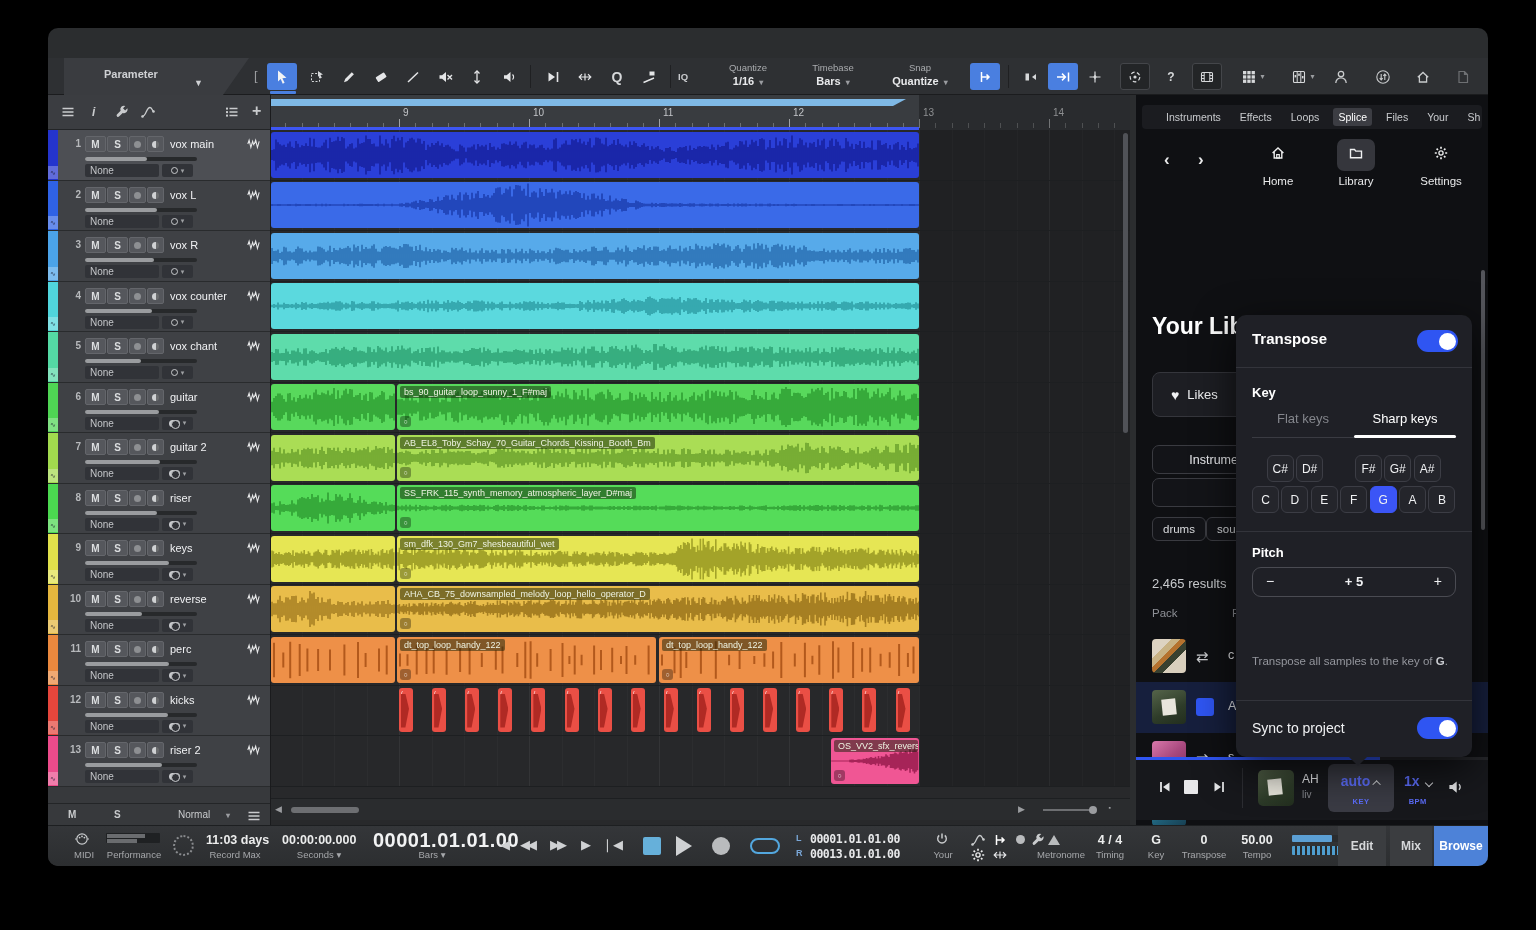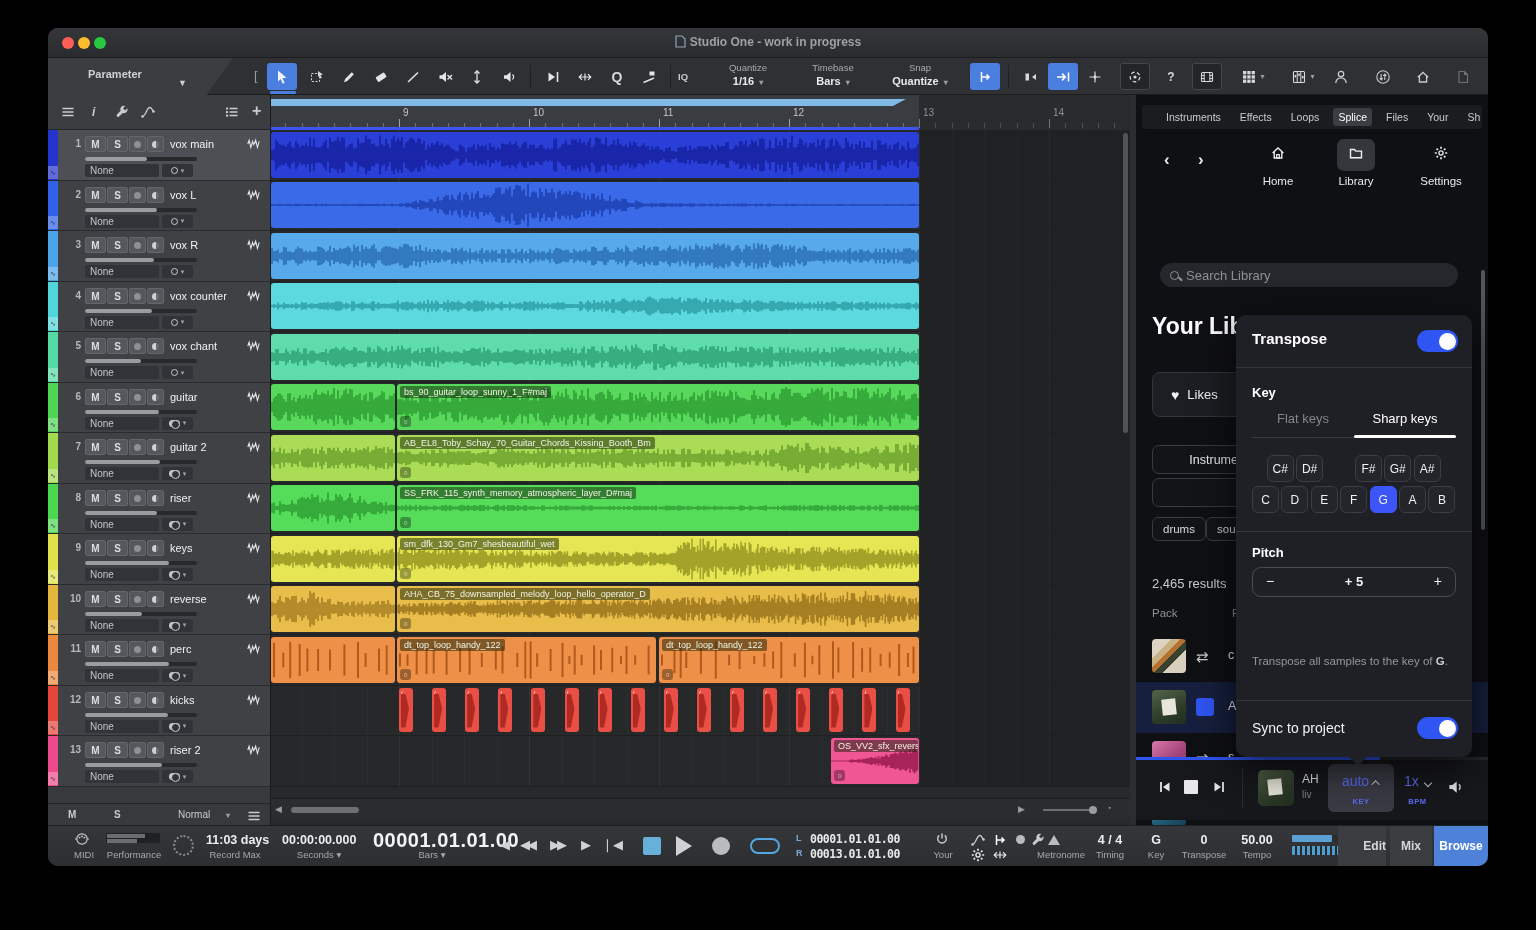--- a/index.html
+++ b/index.html
@@ -5,21 +5,21 @@
   *{margin:0;padding:0;box-sizing:border-box}
   html,body{width:1536px;height:930px;background:#000;font-family:"Liberation Sans",sans-serif;overflow:hidden;-webkit-font-smoothing:antialiased}
   .window{position:absolute;left:48px;top:28px;width:1440px;height:838px;background:#2b2d2f;border-radius:10px;overflow:hidden;box-shadow:0 20px 60px rgba(0,0,0,.8)}
   
   .titlebar{position:absolute;left:0;top:0;width:100%;height:30px;background:linear-gradient(#35363a,#2a2b2e);border-bottom:1px solid #1c1d1f}
   .tl{position:absolute;top:9px;width:12px;height:12px;border-radius:50%}
   .title{position:absolute;top:7px;width:100%;text-align:center;font-size:12px;font-weight:700;color:#9fa1a4}
   .title svg{vertical-align:-2px;margin-right:4px}
   
   .toolbar{position:absolute;left:0;top:30px;width:100%;height:37px;background:#2e3033;border-bottom:1px solid #1b1c1e}
-  .param-tab{position:absolute;left:0;top:0;width:185px;height:37px;background:#3a3c40;clip-path:polygon(0 0,100% 0,calc(100% - 26px) 100%,0 100%)}
+  .param-tab{position:absolute;left:16px;top:0;width:185px;height:37px;background:#3a3c40;clip-path:polygon(0 0,100% 0,calc(100% - 26px) 100%,0 100%)}
   .param-tab .lbl{position:absolute;left:40px;top:10px;font-size:11px;font-weight:700;color:#cfd1d4}
   .param-tab .dn{position:absolute;left:130px;top:20px;color:#cfd1d4;font-size:9px}
   .tbtn{position:absolute;top:5px;width:30px;height:27px;display:flex;align-items:center;justify-content:center;border-radius:3px;color:#d6d8da;font-size:12px}
   .tbtn.active{background:#4a7fe0}
   .tbtn.boxed{background:#232527;border:1px solid #44464a}
   .tsep{position:absolute;top:7px;width:1px;height:23px;background:#1f2022}
   .stack{position:absolute;top:4px;text-align:center;color:#a9abae;font-size:9.5px}
   .stack .v{color:#e8e9eb;font-size:11px;font-weight:700;margin-top:2px}
   .stack .v .dn2{color:#9a9ca0;font-size:8px;margin-left:5px}
   .underline-blue{position:absolute;top:33px;height:3px;background:#4a7fe0;border-radius:1px}
@@ -102,21 +102,21 @@
   .art4{background:linear-gradient(140deg,#3b97a8,#1f5f78 55%,#173f52)}
   .sp-scroll{position:absolute;right:3px;top:175px;width:4px;height:260px;background:#54555b;border-radius:2px}
   .progress{position:absolute;left:0;top:662px;height:3px;width:100%;background:#26272b}
   .progress .pfill{height:100%;background:#2f55f2}
   .playerbar{position:absolute;left:0;top:665px;width:100%;height:60px;background:#17181c;display:block}
   .pb-ic{position:absolute;top:20px;color:#e4e5e7}
   .pb-sq{position:absolute;left:48px;top:20px;width:14px;height:14px;background:#e8e8ea;border-radius:1px}
   .pb-thumb{position:absolute;left:122px;top:10px;width:36px;height:36px;border-radius:5px}
   .pb-txt{position:absolute;left:166px;top:12px;color:#b8bac0;font-size:12px;line-height:15px;width:22px;overflow:hidden;white-space:nowrap}
   .pb-key{position:absolute;left:192px;top:4px;width:66px;height:48px;background:#3a3b44;border-radius:6px;text-align:center;padding-top:8px}
-  .pb-key .v,.pb-bpm .v{font-size:14px;font-weight:400;color:#5b6cf8}
+  .pb-key .v,.pb-bpm .v{font-size:14px;font-weight:700;color:#5b6cf8}
   .pb-key .s,.pb-bpm .s{font-size:7.5px;font-weight:700;color:#5b6cf8;letter-spacing:.5px}
   .pb-bpm{position:absolute;left:268px;top:12px;text-align:center}
   .chvu{display:inline-block;width:6px;height:6px;border-left:1.7px solid #cfd1d4;border-top:1.7px solid #cfd1d4;transform:rotate(45deg) translateY(2px)}
   .chvd{display:inline-block;width:6px;height:6px;border-right:1.7px solid #cfd1d4;border-bottom:1.7px solid #cfd1d4;transform:rotate(45deg)}
   
   .popup{position:absolute;left:1188px;top:287px;width:236px;height:442px;background:#1f2026;border-radius:10px;box-shadow:0 12px 40px rgba(0,0,0,.7);z-index:20}
   .popup::after{content:"";position:absolute;left:112px;bottom:-9px;border-left:10px solid transparent;border-right:10px solid transparent;border-top:10px solid #1f2026}
   .pp-title{position:absolute;left:16px;top:15px;font-size:15px;font-weight:700;color:#fff}
   .toggle{position:absolute;width:41px;height:22px;border-radius:11px;background:#2f55f2}
   .toggle::after{content:"";position:absolute;right:2.5px;top:2.5px;width:17px;height:17px;border-radius:50%;background:#fff}
@@ -151,28 +151,20 @@
   .viewbtn.on{background:#4d82d8;color:#fff}
   .perfbar{position:absolute;left:58px;top:7px;width:54px;height:10px;background:#1f2123;border-radius:1px;overflow:hidden}
   .perfbar .pf{height:4px;background:#6a6c6f;margin:1px;width:70%}
   .icon16{display:inline-flex;width:16px;height:16px;align-items:center;justify-content:center}
 </style>
 </head>
 <body>
 
 <div class="window">
 
-  <div class="titlebar">
-    <div class="tl" style="left:14px;background:#ff5f57"></div>
-    <div class="tl" style="left:30px;background:#febc2e"></div>
-    <div class="tl" style="left:46px;background:#28c840"></div>
-    <div class="title"><svg width="11" height="13" viewBox="0 0 11 13">
-          <path d="M1 1 h6 l3 3 v8 H1 Z" fill="none" stroke="#8fa3b8" stroke-width="1.2"></path>
-        </svg><span>Studio One - work in progress</span></div>
-  </div>
 
   <div class="toolbar">
     <div class="param-tab">
       <span class="lbl">Parameter</span>
       <span class="dn">▼</span>
     </div>
     <span style="position:absolute;left:206px;top:10px;color:#9a9c9f;font-size:13px">[</span>
     <div class="tbtn active" style="left:219px">
         <span class="icon16">
           <svg viewBox="0 0 16 16" width="16" height="16">
@@ -995,24 +987,20 @@
       <span class="icbox">
           <span><svg viewBox="0 0 16 16" width="16" height="16">
               <circle cx="8" cy="8" r="2.1" fill="none" stroke="#eceded" stroke-width="1.3"></circle>
               <g stroke="#eceded" stroke-width="1.7" fill="none">
                 <path d="M8 1.8 v2 M8 12.2 v2 M1.8 8 h2 M12.2 8 h2 M3.6 3.6 l1.4 1.4 M11 11 l1.4 1.4 M12.4 3.6 L11 5 M5 11 l-1.4 1.4"></path>
               </g>
             </svg></span>
         </span>
       <span class="lab">Settings</span>
     </div>
-    <div class="searchbar">
-      <span class="lens"></span>
-      <span>Search Library</span>
-    </div>
     <div class="yourlib">Your Library</div>
     <div class="refresh" style="position:absolute;left:239px;top:220px"><span>Refresh</span> <span>↻</span></div>
     <div class="bigbtn" style="left:16px;width:145px">
       <span style="font-size:14px">♥</span>
       <span>Likes</span>
     </div>
     <div class="bigbtn" style="left:179px;width:150px"></div>
     <div class="pillbtn" style="left:16px;top:350px;width:140px;justify-content:center">
         <span>Instruments</span>
       </div>
@@ -1191,19 +1179,19 @@
     <span class="tp-val" style="left:1186px;width:46px">50.00</span>
     <span class="tp-lab" style="left:1186px;width:46px">Tempo</span>
     <div class="meterbar" style="left:1244px;top:9px;width:64px;height:7px">
         <div style="width:62%;height:100%;background:#5b9fd4;border-radius:1px"></div>
       </div>
     <div class="meterbar" style="left:1244px;top:20px;width:50px;height:9px;background:repeating-linear-gradient(90deg,#4f9ecf 0 3px,#26282a 3px 5px)"></div>
     <span style="position:absolute;left:1300px;top:21px;width:20px;height:10px;border-radius:5px;background:#232527;display:inline-block">
         <span style="position:absolute;right:1px;top:1px;width:8px;height:8px;border-radius:50%;background:#53a7de"></span>
       </span>
     <div id="viewbtns">
-        <div class="viewbtn" style="left: 1290px; width: 48px; text-align: right;">Edit</div>
+        <div class="viewbtn" style="left: 1290px; width: 48px;">Edit</div>
         <div class="viewbtn" style="left: 1342px; width: 42px;">Mix</div>
         <div class="viewbtn on" style="left: 1386px; width: 54px;">Browse</div>
       </div>
   </div>
 
 </div>
 
 </body></html>

